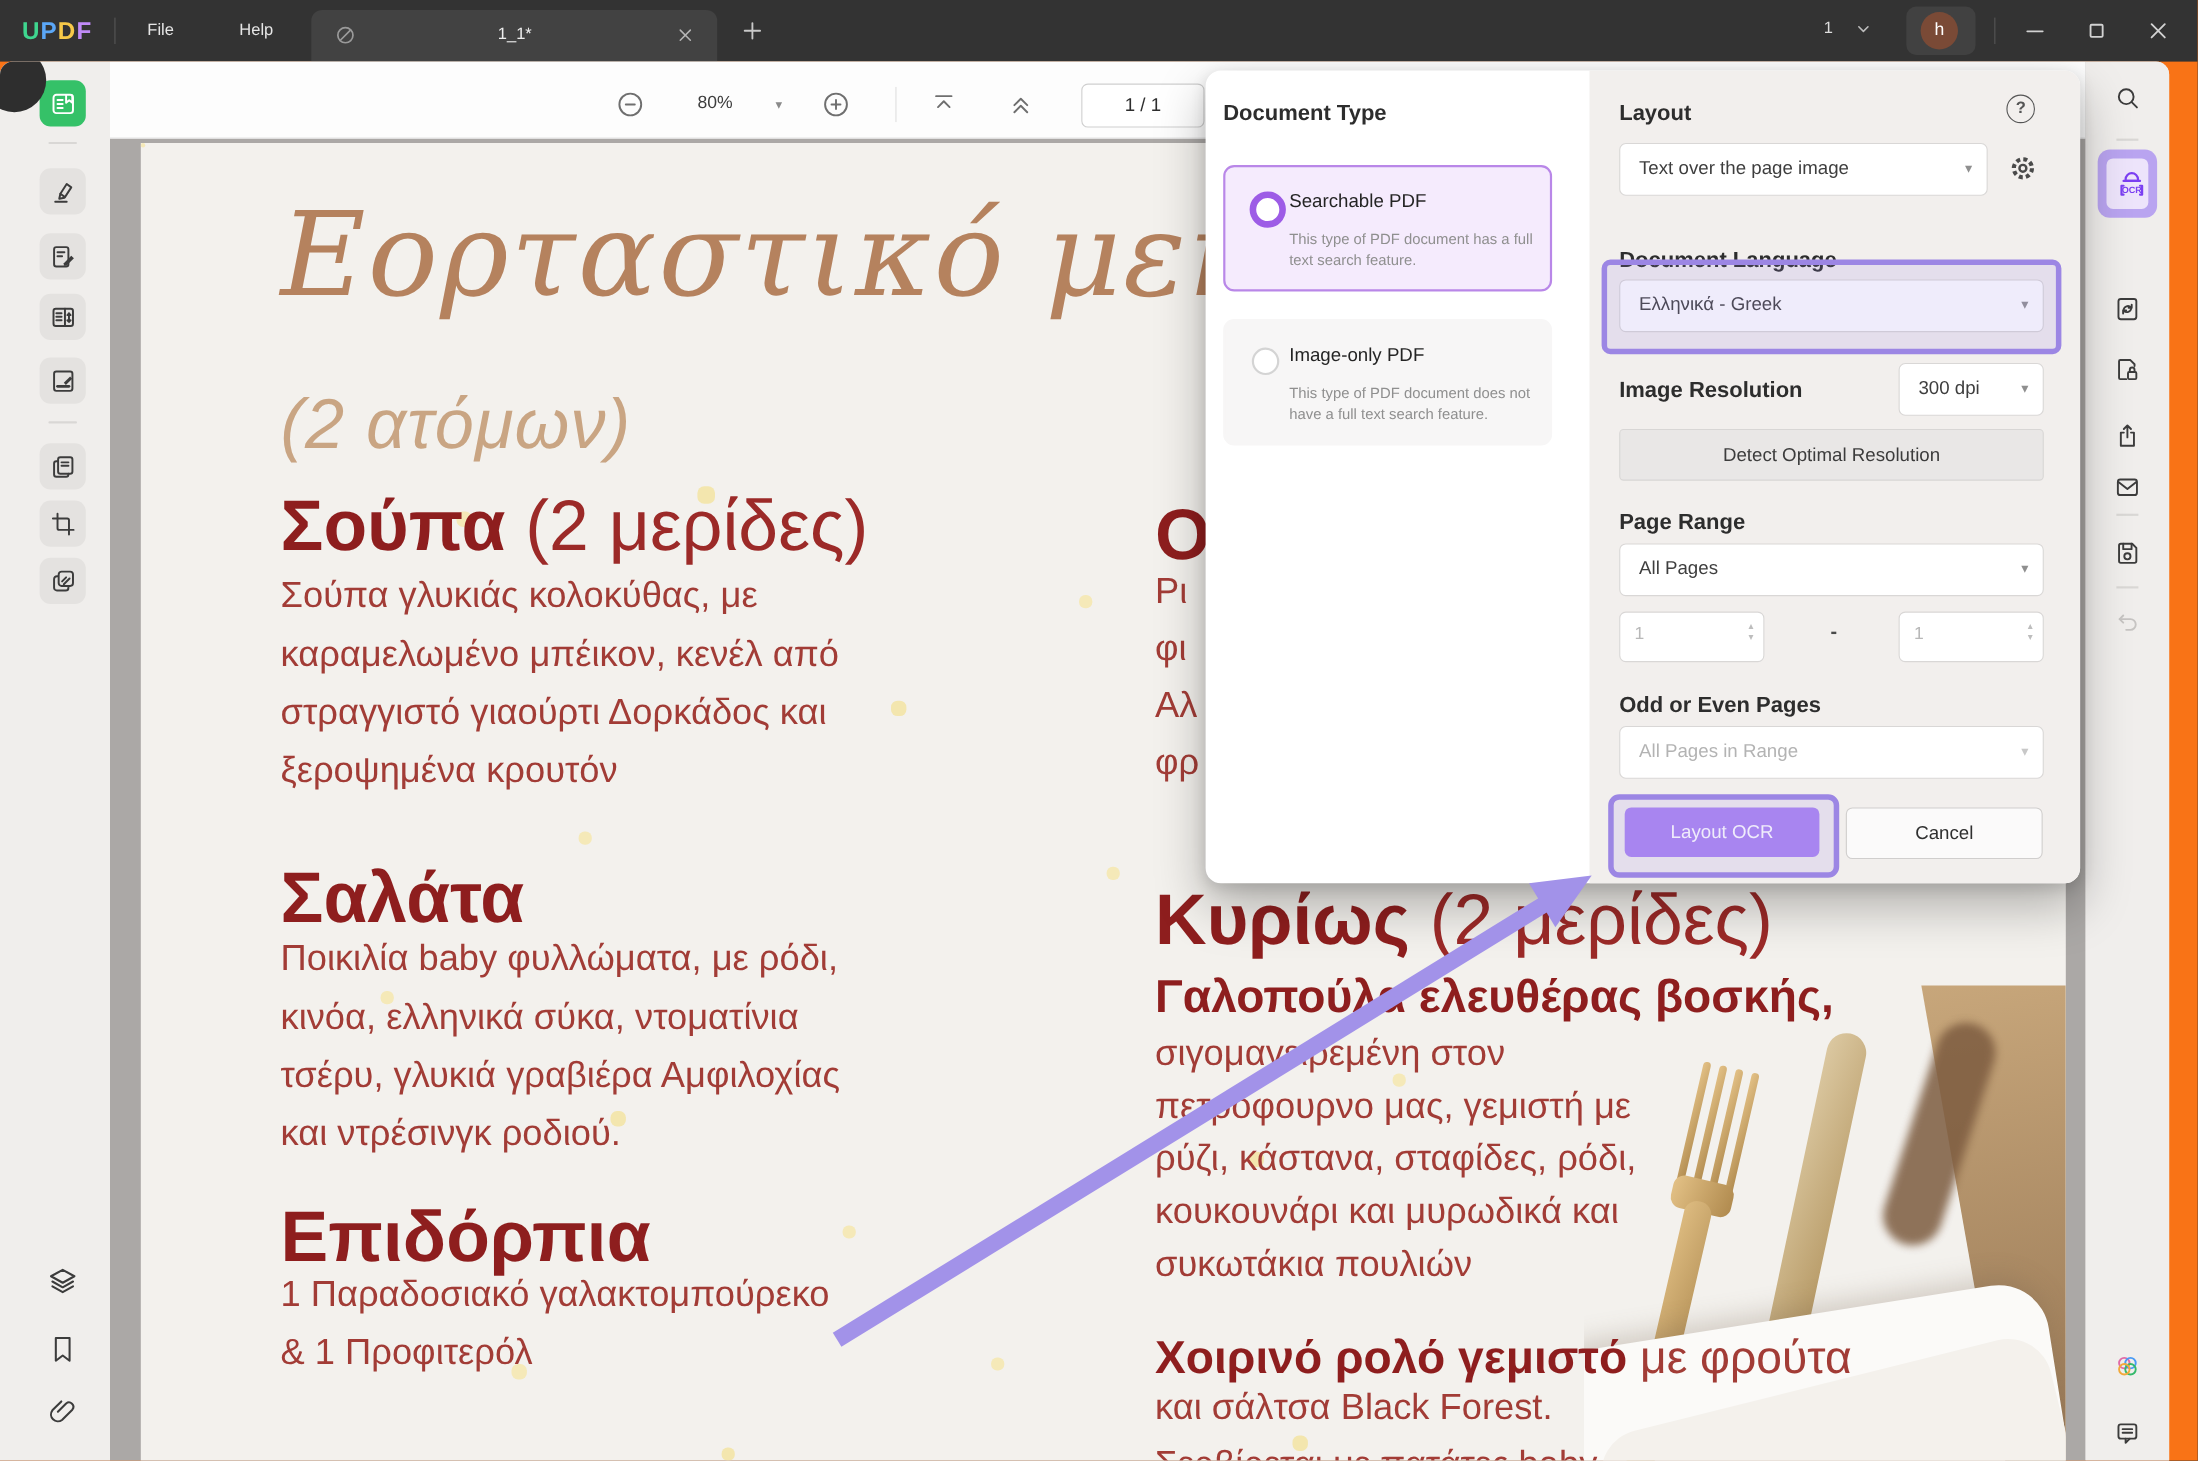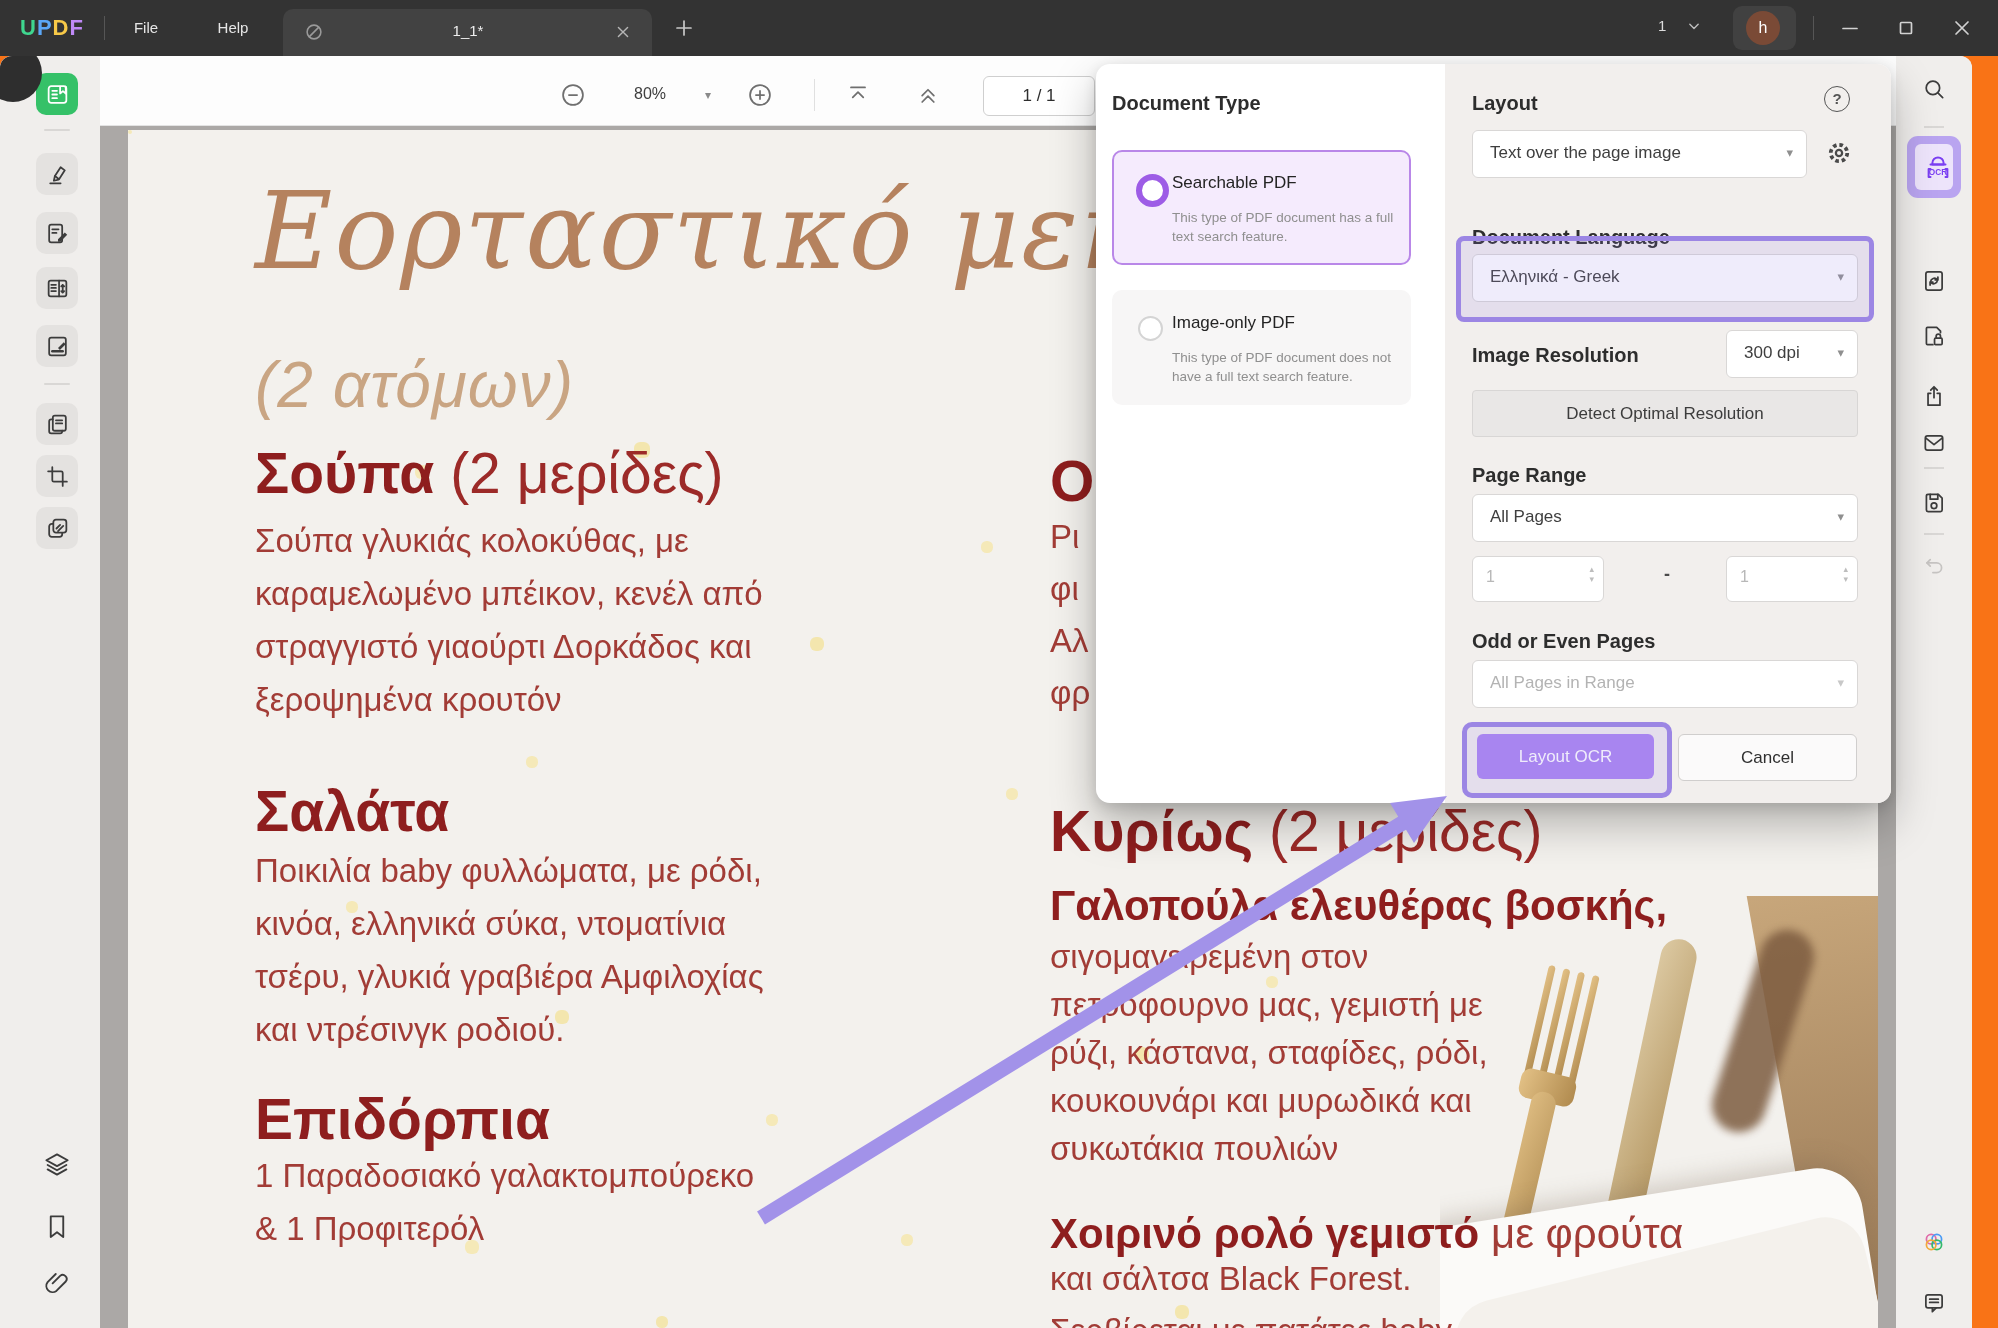--- a/index.html
+++ b/index.html
@@ -57,21 +57,21 @@
   .tbi svg{width:28px;height:28px;stroke:#6F6F6F;stroke-width:1.5;fill:none;stroke-linecap:round;stroke-linejoin:round;}
   .zoom-text{position:absolute;left:520px;top:29px;font-size:16px;color:#3E3E3E;width:60px;text-align:center;cursor:pointer;}
   .caret-sm{color:#8A8A8A;font-size:12px;cursor:pointer;}
   .tb-vdiv{position:absolute;left:714px;top:23px;width:1px;height:32px;background:#E0E0E0;}
   .pagebox{position:absolute;left:883px;top:20px;width:110px;height:38px;background:#fff;border:1px solid #CFCFCF;border-radius:6px;font-size:17px;color:#2E2E2E;text-align:center;line-height:38px;cursor:text;}
 
   
   #page{left:28px;top:74px;width:1750px;height:1254px;background:#F3F1ED;overflow:hidden;z-index:1;}
   .doc-title{left:127px;top:40px;font-family:"DejaVu Serif",serif;font-style:italic;font-size:106px;color:#B5825E;letter-spacing:2px;white-space:nowrap;}
   .doc-subtitle{left:127px;top:218px;font-style:italic;font-size:64px;font-weight:300;color:#C9A583;letter-spacing:1px;}
-  .mh{position:absolute;font-size:57px;font-weight:bold;color:#8E1E1E;white-space:nowrap;}
+  .mh{position:absolute;font-size:65px;font-weight:bold;color:#8E1E1E;white-space:nowrap;}
   .mh .light{font-weight:400;color:#9C2A28;}
   .mline{position:absolute;font-size:33px;color:#A23C36;white-space:nowrap;text-align:center;}
   .mbold{position:absolute;font-size:42px;font-weight:bold;color:#8E1E1E;white-space:nowrap;}
   .mbold .light{font-weight:400;color:#A23C36;}
   .confetti{left:0;top:0;width:4px;height:4px;border-radius:50%;background:#F5E9B8;
     box-shadow:292px 340px 0 5px #F5E9B8,512px 318px 0 6px #F3E6AE,402px 630px 0 4px #F5E9B8,
     687px 512px 0 5px #F3E6AE,857px 415px 0 4px #F5E9B8,222px 775px 0 4px #F5E9B8,
     432px 885px 0 5px #F3E6AE,642px 988px 0 4px #F5E9B8,342px 1115px 0 5px #F5E9B8,
     532px 1190px 0 4px #F3E6AE,882px 662px 0 4px #F5E9B8,1012px 922px 0 5px #F3E6AE,
     777px 1108px 0 4px #F5E9B8,1142px 850px 0 4px #F5E9B8,1052px 1180px 0 5px #F3E6AE;}

